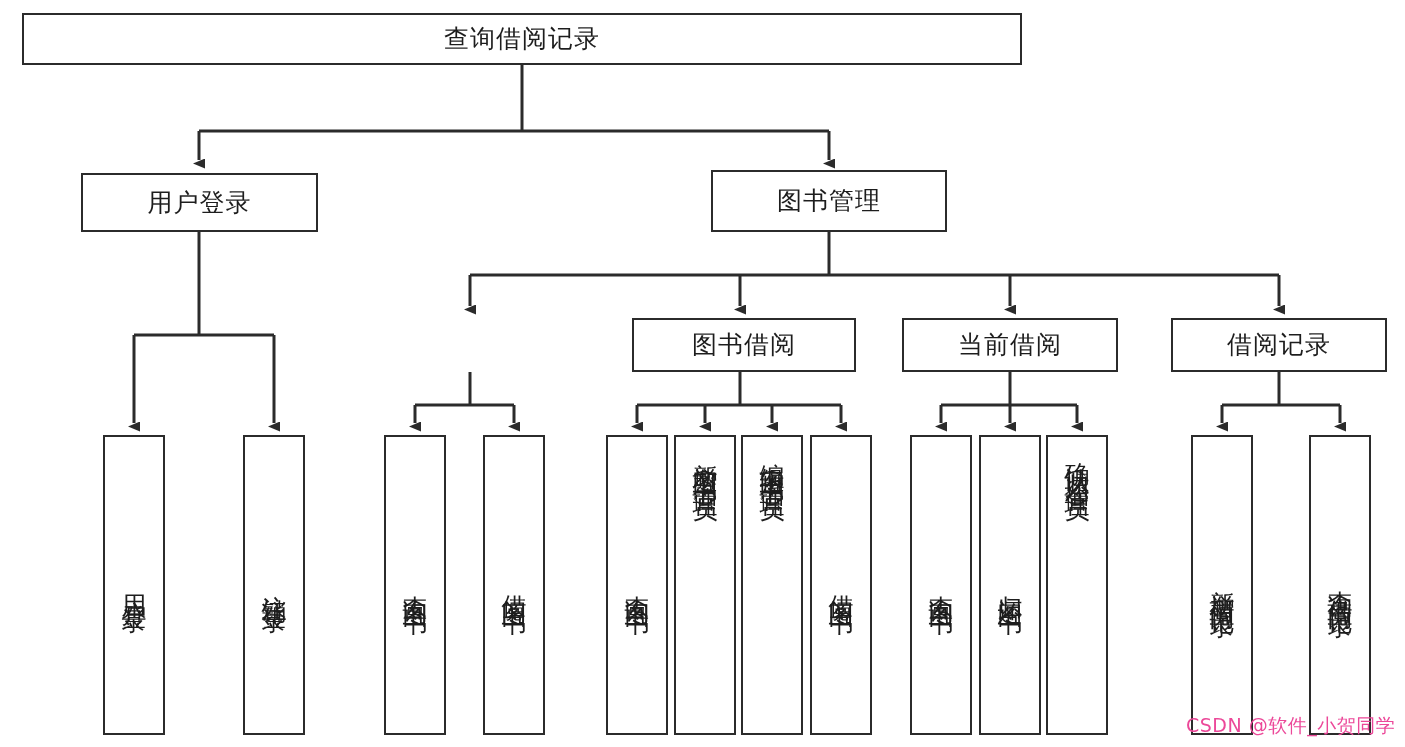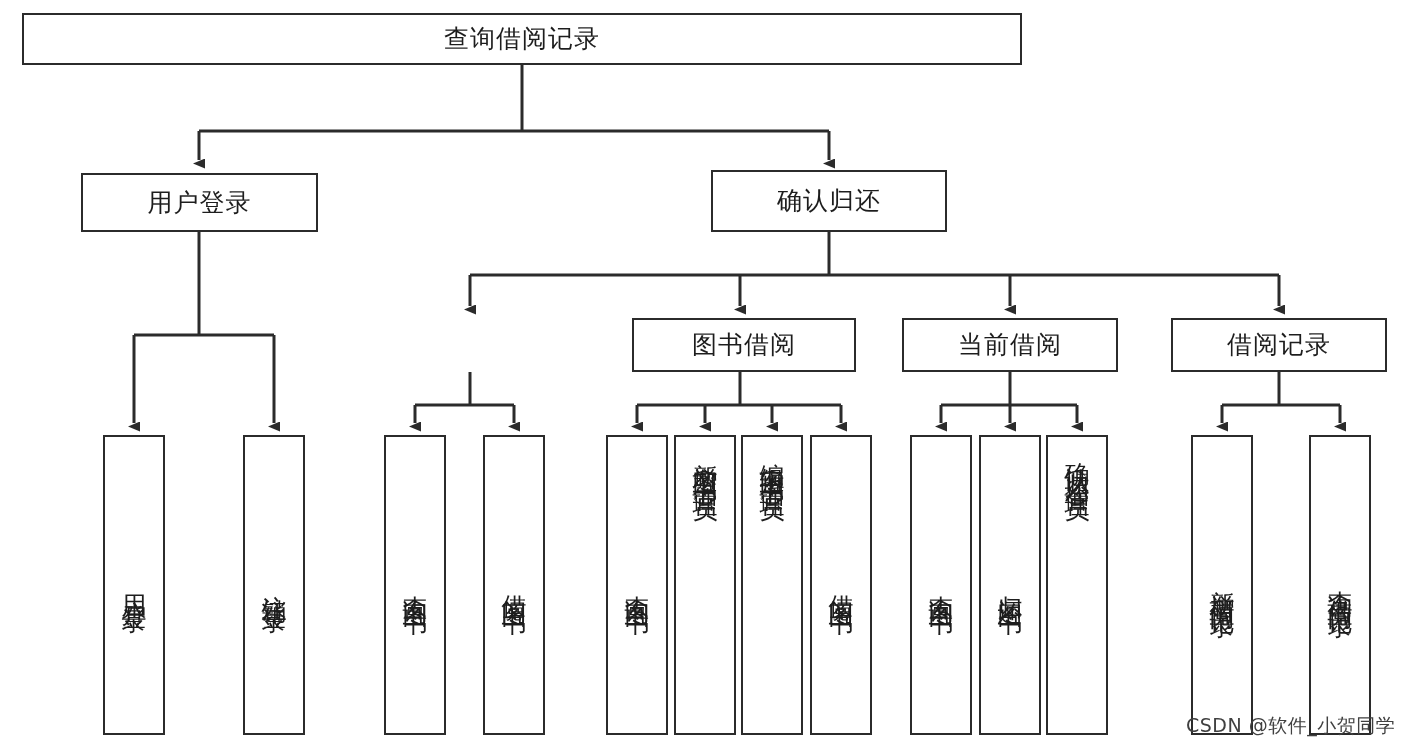--- a/index.html
+++ b/index.html
@@ -10,21 +10,21 @@
   .node{position:absolute;box-sizing:border-box;background:#ffffff;
         border:2px solid #2b2b2b;display:flex;align-items:center;
         justify-content:center;overflow:hidden;}
   .node .lbl{color:#1d1d1d;line-height:1.12;white-space:pre;text-align:center;}
   .h-node .lbl{font-size:25px;letter-spacing:1px;}
   .v-node{align-items:flex-start;padding-top:6px;}
   .v-node .lbl{writing-mode:vertical-rl;text-orientation:upright;
                font-size:25px;letter-spacing:5px;line-height:1.0;}
   .v-node.center{align-items:center;padding-top:0;}
   #watermark{position:absolute;left:1186px;top:713px;font-size:19px;
-             color:#404040;white-space:nowrap;letter-spacing:0.5px;}
+             color:#ec4899;white-space:nowrap;letter-spacing:0.5px;}
 </style>
 </head>
 <body>
 
 <div id="stage">
 
   <svg id="wires" viewBox="0 0 1405 747" xmlns="http://www.w3.org/2000/svg">
     <defs>
       <marker id="arw" markerWidth="10" markerHeight="12" refX="1.5" refY="6" orient="auto" markerUnits="userSpaceOnUse">
         <path d="M0,0 L10,0 L5,12 Z" fill="#2b2b2b"></path>
@@ -75,21 +75,21 @@
   </svg>
 
   <div class="node h-node" style="left:22px;top:13px;width:1000px;height:52px;">
     <span class="lbl">查询借阅记录</span>
   </div>
 
   <div class="node h-node" style="left:81px;top:173px;width:237px;height:59px;">
     <span class="lbl">用户登录</span>
   </div>
   <div class="node h-node" style="left:711px;top:170px;width:236px;height:62px;">
-    <span class="lbl">确认归还</span>
+    <span class="lbl">图书管理</span>
   </div>
 
   <div class="node h-node" style="left:632px;top:318px;width:224px;height:54px;">
     <span class="lbl">图书借阅</span>
   </div>
   <div class="node h-node" style="left:902px;top:318px;width:216px;height:54px;">
     <span class="lbl">当前借阅</span>
   </div>
   <div class="node h-node" style="left:1171px;top:318px;width:216px;height:54px;">
     <span class="lbl">借阅记录</span>

